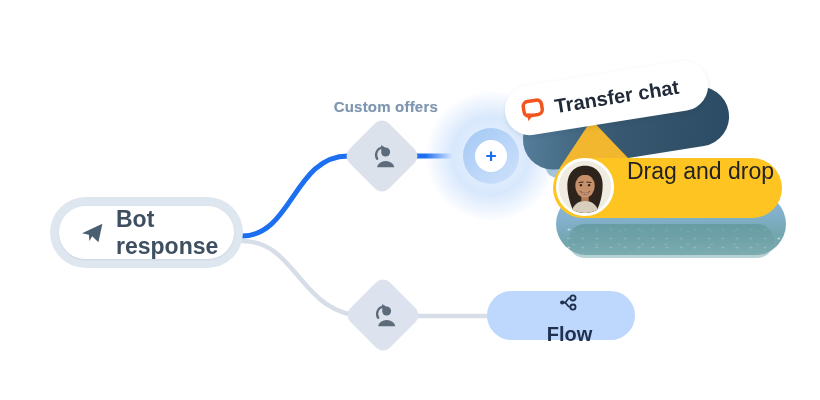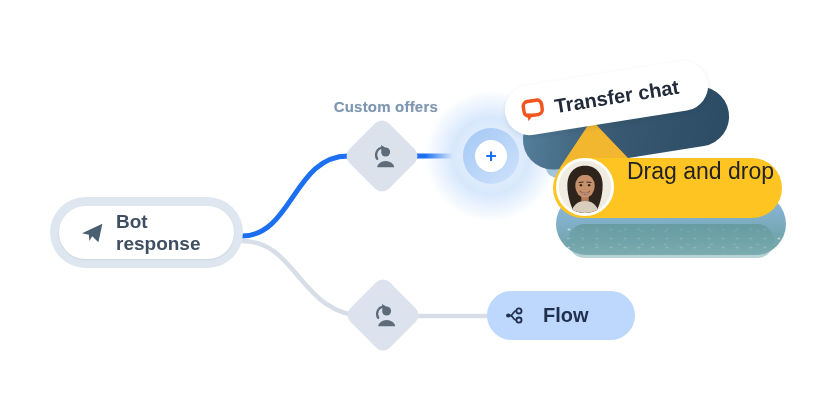--- a/index.html
+++ b/index.html
@@ -16,21 +16,21 @@
   
   .bot-outer{
     left:50px;top:197px;width:193px;height:71px;border-radius:36px;
     background:#dee6ef;z-index:2;
   }
   .bot-inner{
     position:absolute;inset:9px;border-radius:27px;background:#ffffff;
     display:flex;align-items:center;padding-left:20px;gap:11px;
     box-shadow:0 1px 2px rgba(30,50,70,.08);
   }
-  .bot-label{font-size:19px;font-weight:600;color:#3e4f61;}
+  .bot-label{font-size:23px;font-weight:600;color:#3e4f61;}
 
   
   .diamond{
     width:56px;height:56px;border-radius:10px;transform:rotate(45deg);
     z-index:2;
   }
   .diamond.top{left:354px;top:128px;background:#dce2eb;}
   .diamond.bottom{left:355px;top:287px;background:#dde3ee;}
   .diamond-ic{
     position:absolute;inset:0;display:flex;align-items:center;justify-content:center;
@@ -102,21 +102,21 @@
   .avatar{
     width:52px;height:52px;border-radius:50%;border:3px solid #ffffff;
     overflow:hidden;flex:0 0 auto;background:#f1ece1;
   }
   .drag-label{font-size:23px;font-weight:500;color:#222222;}
 
   
   .flow-pill{
     left:487px;top:291px;width:131px;height:49px;border-radius:25px;
     background:#bdd8fc;z-index:2;display:flex;align-items:center;
-    padding-left:17px;gap:16px;
+    padding-left:17px;gap:9px;flex-direction:column;
   }
   .flow-label{font-size:20px;font-weight:700;color:#20304e;}
 </style>
 </head>
 <body>
 
 <div id="canvas">
 
   <svg id="edges" width="820" height="400" viewBox="0 0 820 400">
     <path d="M242 236 C292 236 294 156 348 156" fill="none" stroke="#1b6ff0" stroke-width="5" stroke-linecap="round"></path>

